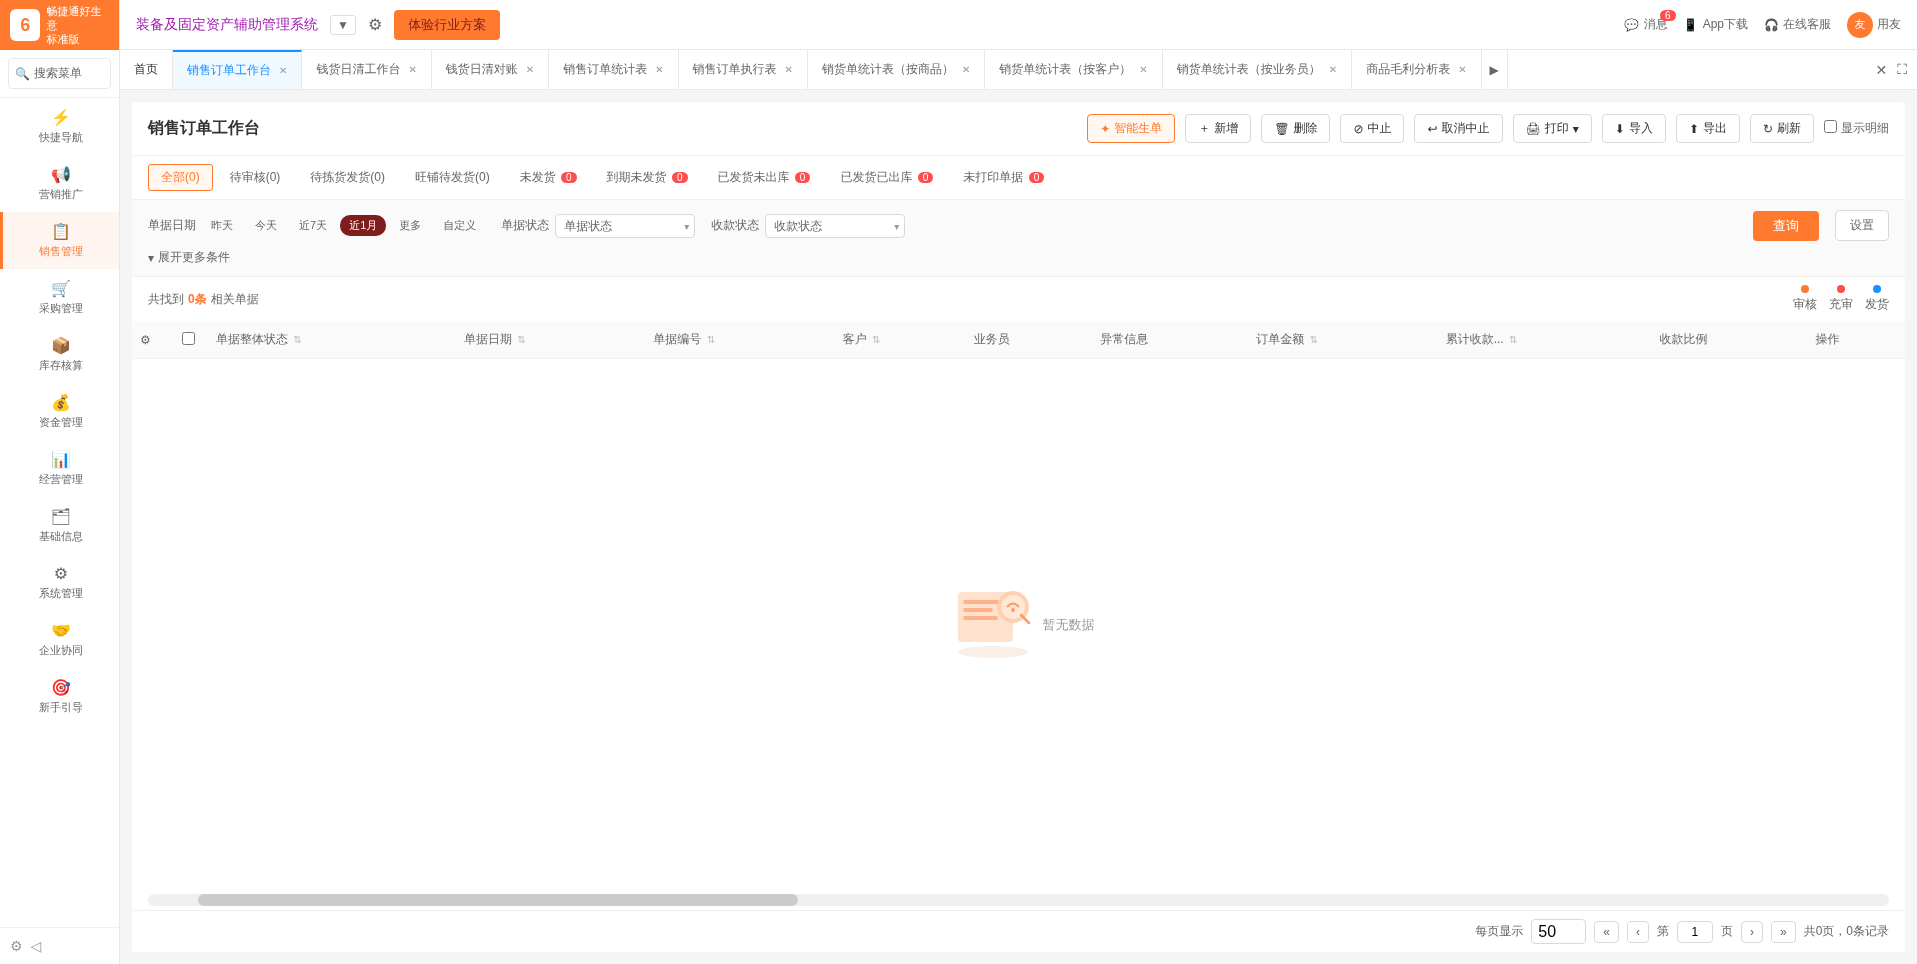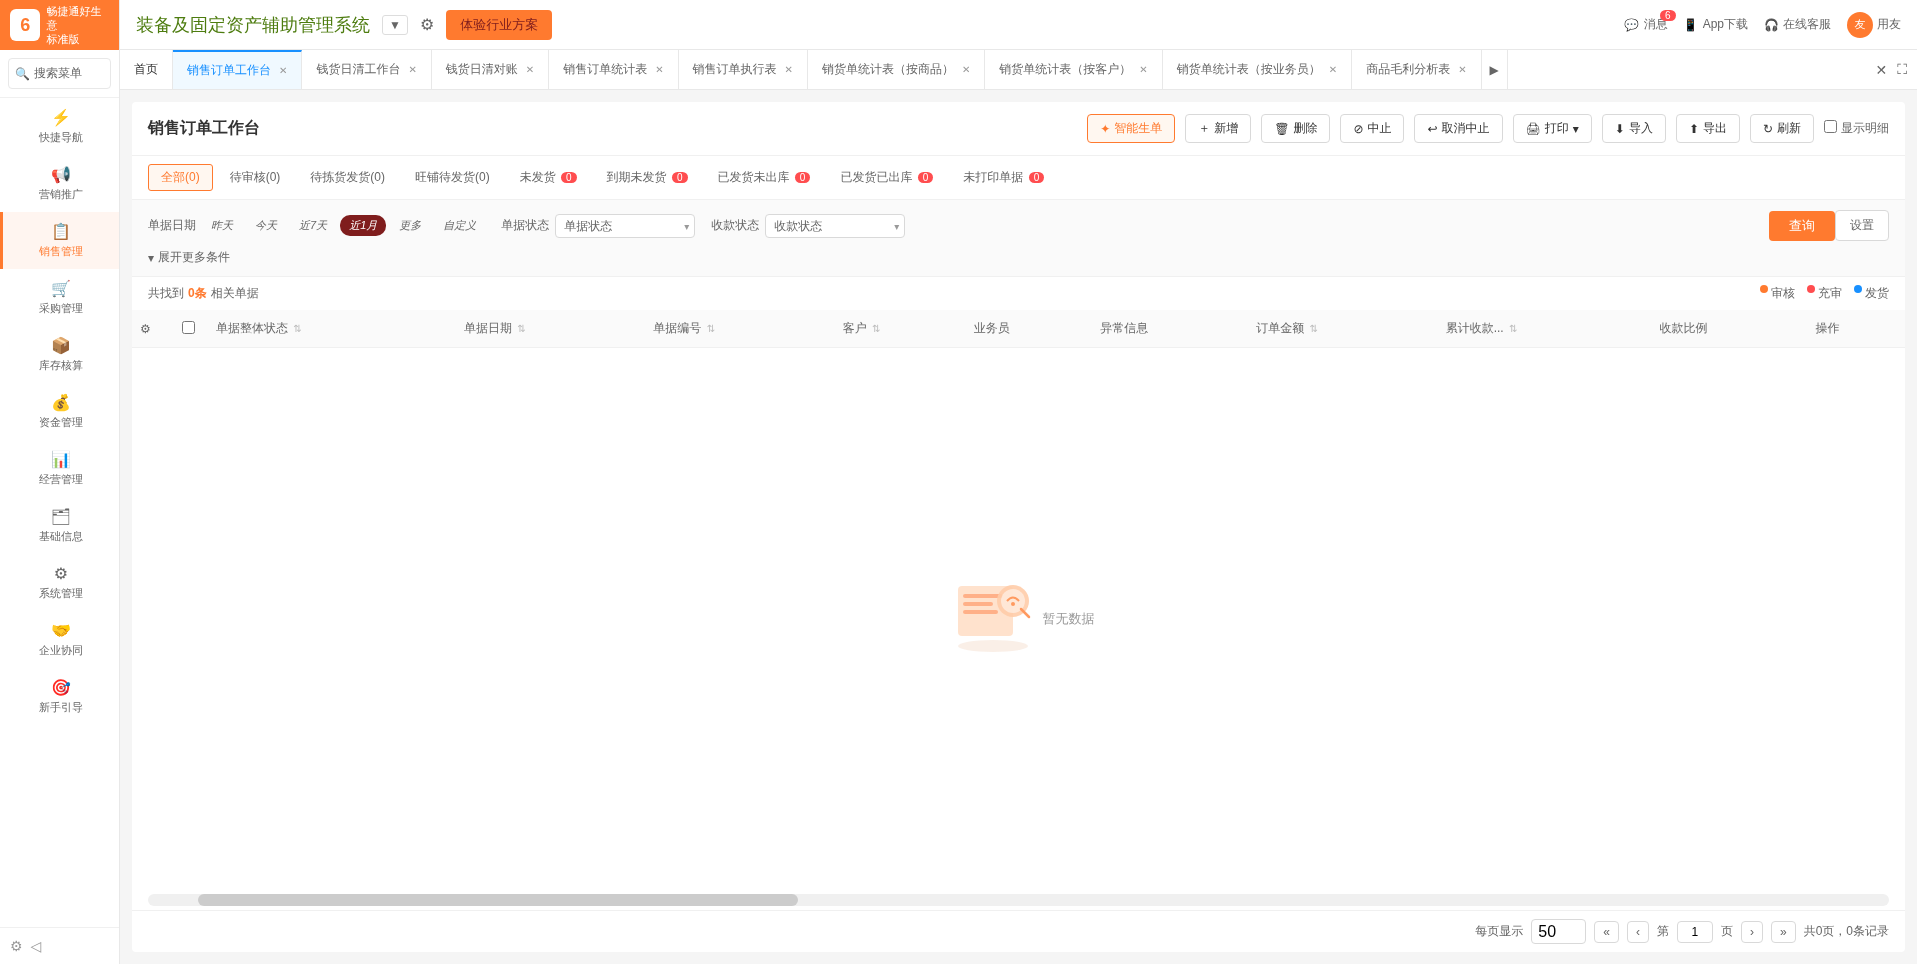--- a/index.html
+++ b/index.html
@@ -97,22 +97,22 @@
     .header {
       height: 50px;
       background: #fff;
       border-bottom: 1px solid #e8e8e8;
       display: flex;
       align-items: center;
       padding: 0 16px;
       gap: 12px;
     }
     .header-title {
-      color: #4d7c0f;
-      font-size: 18px;
+      color: #a21caf;
+      font-size: 14px;
       display: flex;
       align-items: center;
       gap: 6px;
     }
     .header-expand-btn {
       background: none;
       border: 1px solid #ddd;
       border-radius: 3px;
       padding: 2px 6px;
       cursor: pointer;
@@ -319,21 +319,20 @@
     }
     .search-field {
       display: flex;
       align-items: center;
       gap: 6px;
     }
     .search-field label { color: #666; font-size: 12px; white-space: nowrap; }
     .date-chips {
       display: flex;
       gap: 4px;
-      font-style: italic;
     }
     .date-chip {
       padding: 2px 8px;
       border-radius: 3px;
       cursor: pointer;
       font-size: 11px;
       color: #666;
       border: 1px solid transparent;
     }
     .date-chip.active {
@@ -421,21 +420,23 @@
       margin-left: auto;
       display: flex;
       align-items: center;
       gap: 12px;
     }
     .action-link {
       color: #666;
       cursor: pointer;
       font-size: 12px;
       display: flex;
+      align-items: center;
       gap: 3px;
+      flex-direction: column;
     }
     .action-link .dot {
       width: 8px; height: 8px;
       border-radius: 50%;
       display: inline-block;
     }
     .dot-orange { background: #ff7a2f; }
     .dot-red { background: #ff4d4f; }
     .dot-blue { background: #1890ff; }
 
@@ -785,21 +786,21 @@
           </div>
           <div class="search-field">
             <label>收款状态</label>
             <div class="select-wrapper">
               <select class="search-select">
                 <option>收款状态</option>
               </select>
               <span class="select-arrow">▾</span>
             </div>
           </div>
-          <div style="margin-left:auto;display:flex;gap:0;align-items:center;padding-left:44px;">
+          <div style="margin-left:auto;display:flex;gap:16px;align-items:center;padding-left:44px;">
             <button class="query-btn">查询</button>
             <button class="settings-btn-small">设置</button>
           </div>
         </div>
         <div style="margin-top:8px;text-align:center;">
           <button class="expand-btn">
             <span>▾</span>
             <span>展开更多条件</span>
           </button>
         </div>

